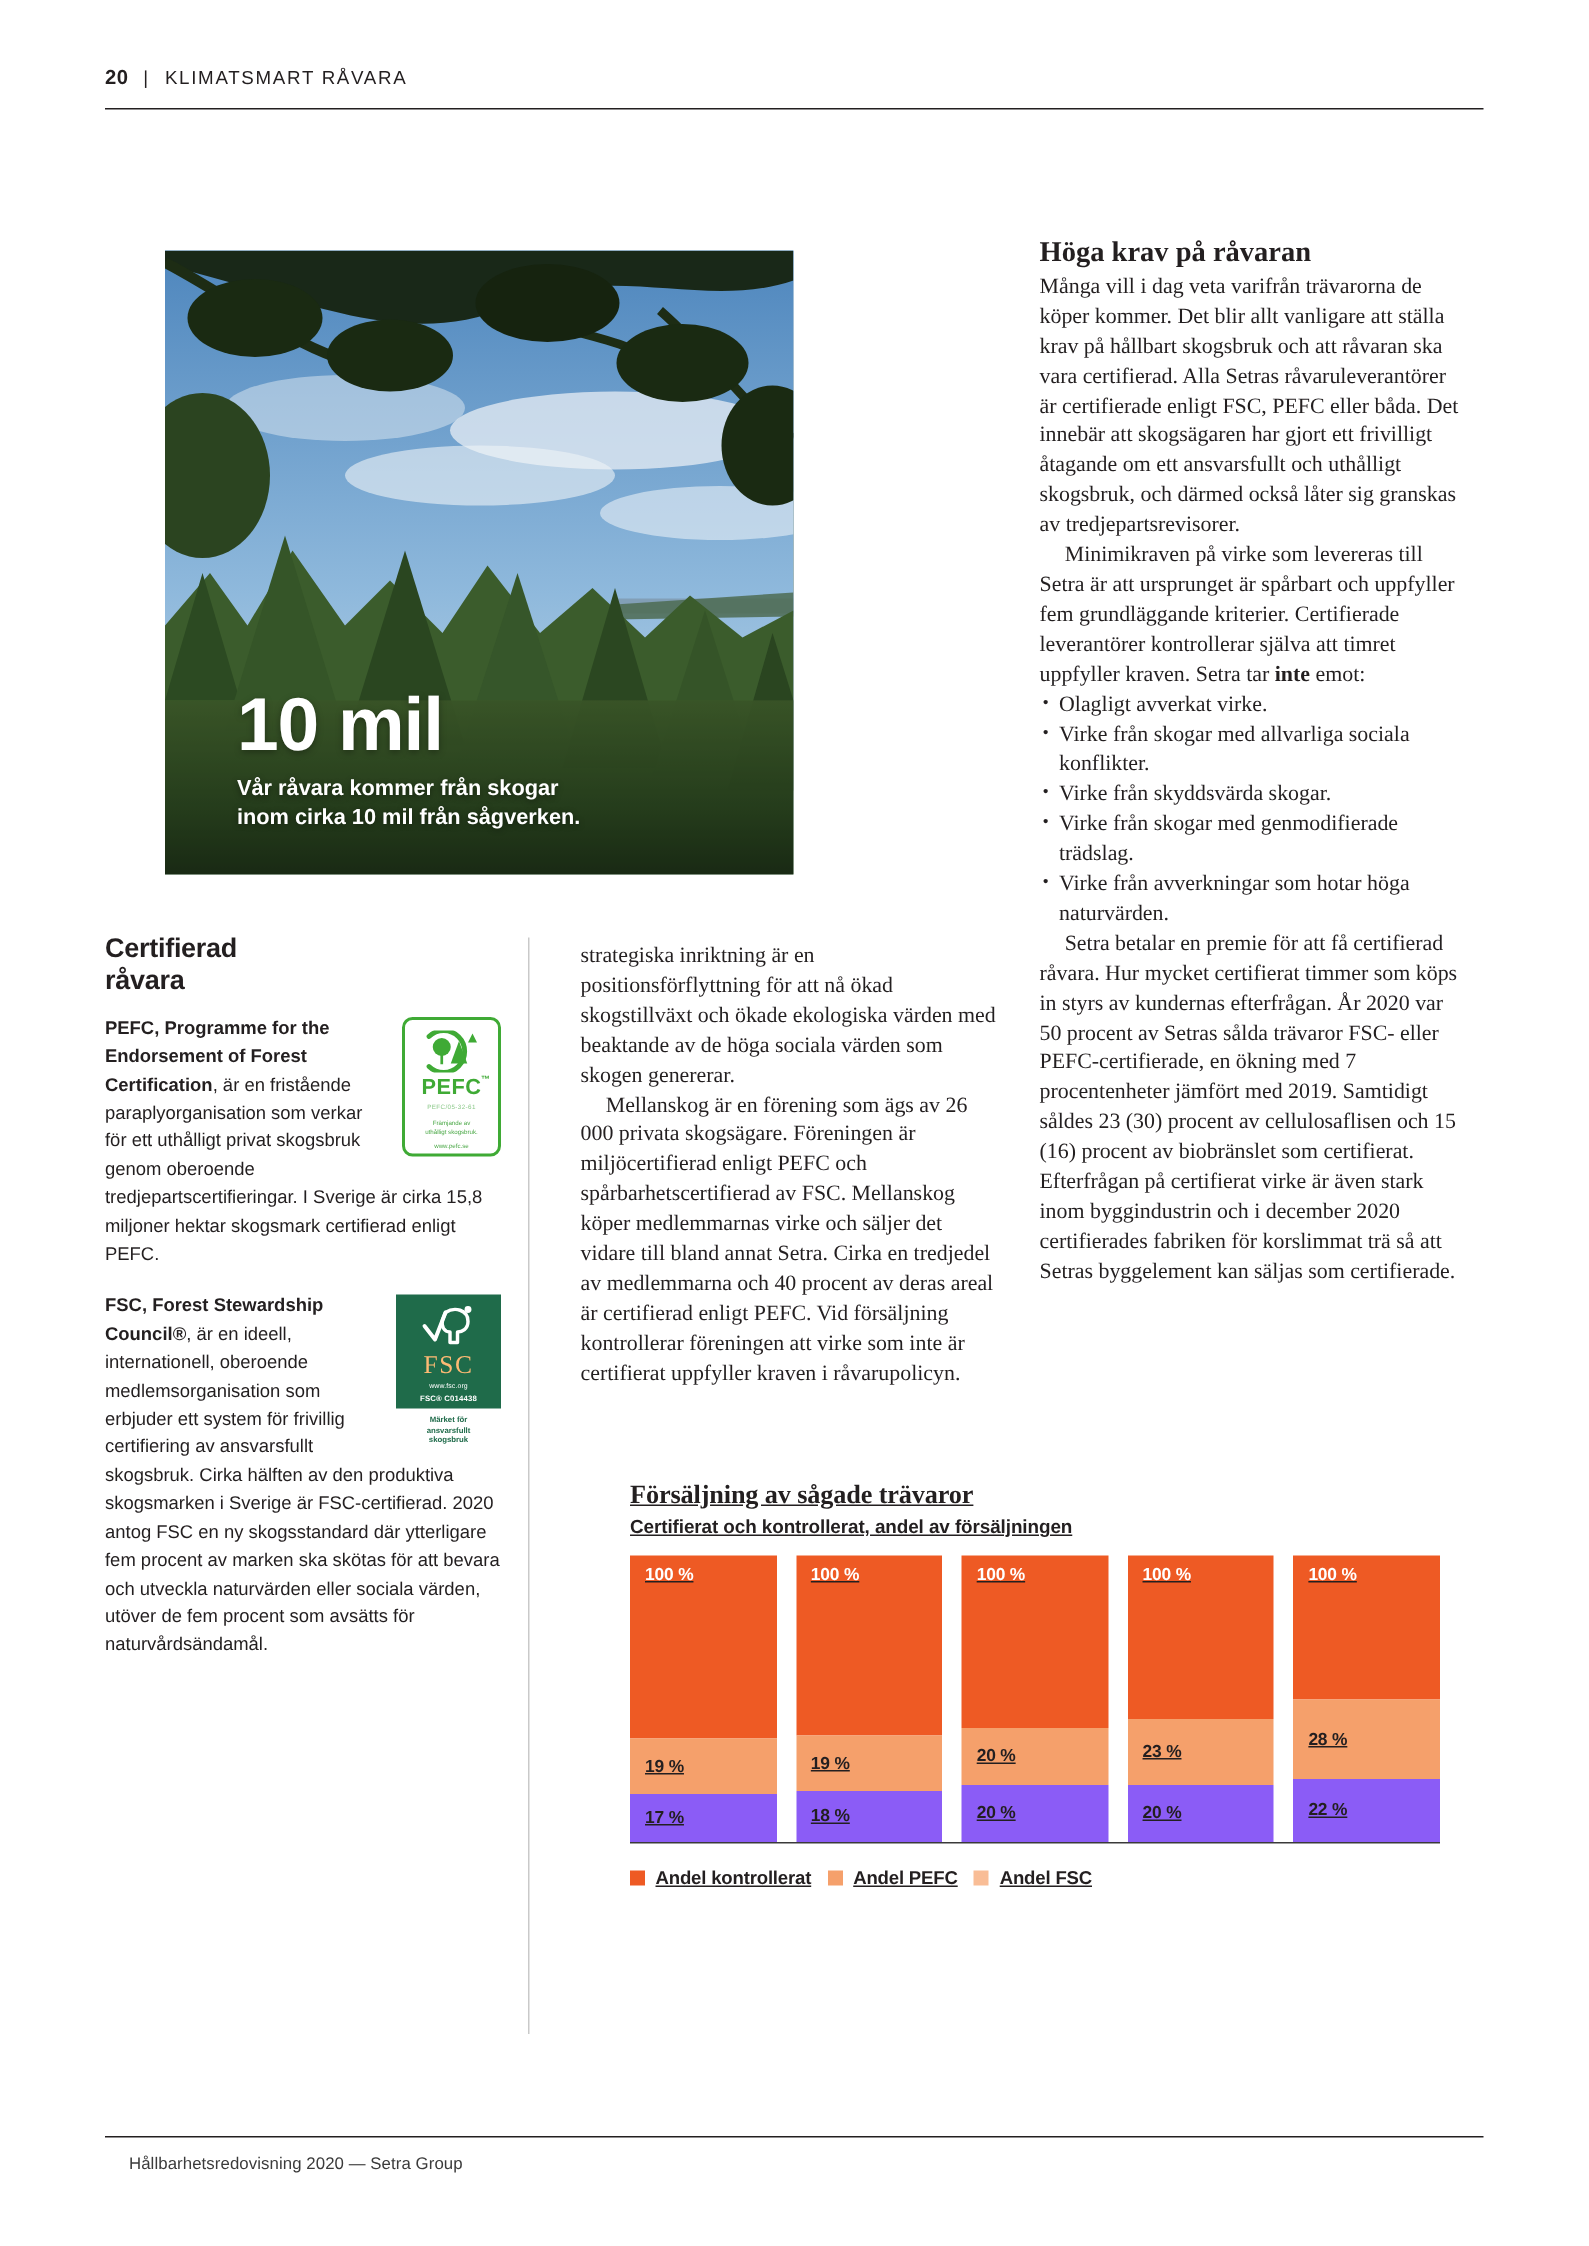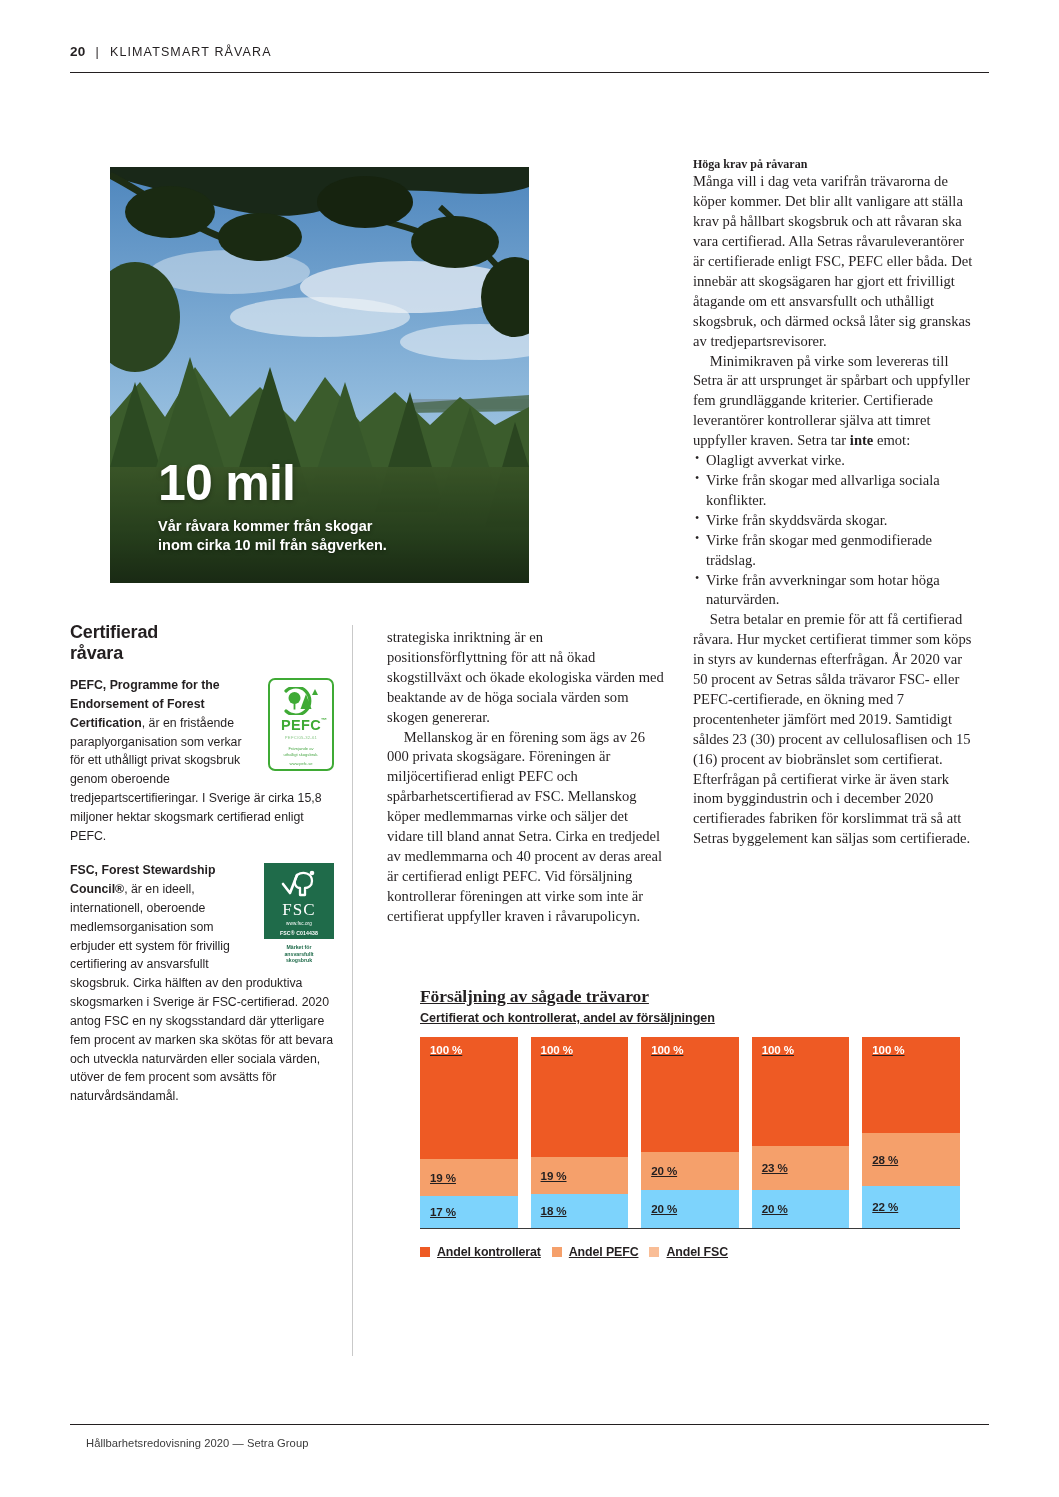--- a/index.html
+++ b/index.html
@@ -90,21 +90,21 @@
 
   
   .fsc-logo { width: 70px; }
   .fsc-box {
     width: 70px; height: 76px; background: #1f6b4a;
     display: flex; flex-direction: column; align-items: center; justify-content: flex-start;
     padding-top: 6px; box-sizing: border-box;
   }
   .fsc-mark { width: 36px; height: 31px; }
   .fsc-word {
-    color: #ffffff; font-family: "Liberation Serif", serif; font-size: 17px;
+    color: #fdba74; font-family: "Liberation Serif", serif; font-size: 17px;
     letter-spacing: .06em; line-height: 1; margin-top: 1px;
   }
   .fsc-url { color: #fff; font-size: 4.6px; letter-spacing: .02em; margin-top: 2px; }
   .fsc-code { color: #fff; font-size: 5.2px; font-weight: 700; letter-spacing: .02em; margin-top: 3px; }
   .fsc-tag {
     color: #1f6b4a; font-size: 5.2px; font-weight: 700; line-height: 1.25;
     text-align: center; margin-top: 5px; width: 70px;
   }
 
   
@@ -117,21 +117,21 @@
   #midcol p { margin: 0; }
   #midcol p.ind { text-indent: 1.15em; }
 
   
   #rightcol {
     position: absolute; left: 693px; top: 156px; width: 283px;
     font-family: "Liberation Serif", serif;
     font-size: 14.6px; line-height: 1.365; color: #231f20;
   }
   #rightcol h3 {
-    margin: 0; font-size: 12px; font-weight: 700; line-height: 1.365;
+    margin: 0; font-size: 19px; font-weight: 700; line-height: 1.365;
   }
   #rightcol p { margin: 0; }
   #rightcol p.ind { text-indent: 1.15em; }
   #rightcol ul { margin: 0; padding: 0; list-style: none; }
   #rightcol li {
     position: relative; padding-left: 13px; line-height: 1.365;
   }
   #rightcol li:before {
     content: "\2022"; position: absolute; left: 2px; top: -1px; font-size: 12px;
   }
@@ -151,21 +151,21 @@
     justify-content: space-between; border-bottom: 1.6px solid #3a3a3a;
   }
   .bar-group { width: 18.1%; height: 100%; display: flex; flex-direction: column; }
   .seg { position: relative; display: flex; align-items: center; }
   .seg span {
     font-size: 11.6px; font-weight: 700; padding-left: 10px; letter-spacing: -0.01em;
   }
   .seg.s-ctrl { background: #ee5a24; }
   .seg.s-ctrl span { color: #ffffff; align-self: flex-start; padding-top: 6px; }
   .seg.s-pefc { background: #f5a06b; }
-  .seg.s-fsc  { background: #7dd3fc; }
+  .seg.s-fsc  { background: #8b5cf6; }
   .seg.s-pefc span, .seg.s-fsc span { color: #231f20; }
   #xlabels { display: flex; justify-content: space-between; margin-top: 7px; }
   #xlabels div {
     width: 18.1%; text-align: center; font-size: 12.8px; font-weight: 700;
     letter-spacing: -0.01em;
   }
   #legend { display: flex; align-items: center; margin-top: 16px; gap: 11px; }
   .legend-item { display: flex; align-items: center; gap: 7px; }
   .legend-swatch { width: 10px; height: 10px; display: inline-block; }
   .legend-label { font-size: 12.4px; font-weight: 700; letter-spacing: -0.01em; }

